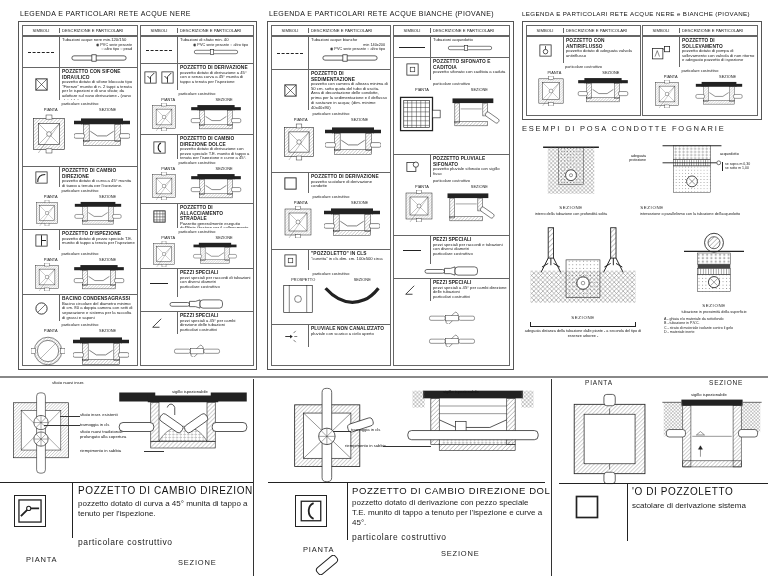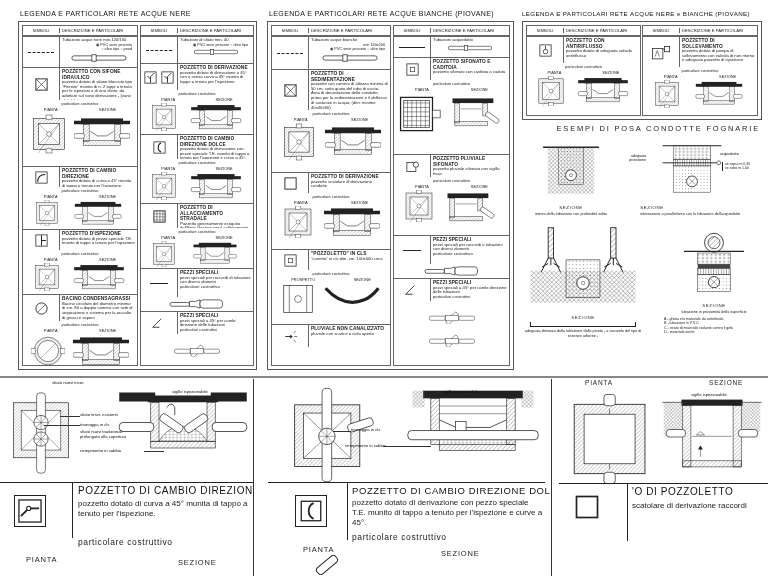--- a/index.html
+++ b/index.html
@@ -22,21 +22,21 @@
   .db{position:relative;overflow:hidden;}
   .part{font-size:3.9px;text-align:center;padding-top:1px;}
   .lr{display:flex;justify-content:space-around;font-size:3.9px;padding:1px 0;}
   .dr{display:flex;justify-content:space-evenly;align-items:flex-start;}
   .pv{width:32px;height:32px;}
   .sv{width:56px;height:34px;}
   .pg{width:58px;height:10px;display:block;margin:1px auto 0;}
   .dash{width:26px;border-top:1.3px dashed #222;}
   .solid{width:26px;border-top:1.2px solid #222;}
   .si{width:15px;height:15px;}
-  .esempi{position:absolute;font-size:7.5px;letter-spacing:1.8px;text-align:right;white-space:nowrap;}
+  .esempi{position:absolute;font-size:7.5px;letter-spacing:1.8px;text-align:left;white-space:nowrap;}
   .exw{position:absolute;text-align:center;}
   .exl{font-size:4.4px;letter-spacing:.6px;margin-top:1px;}
   .exc{font-size:3.8px;line-height:1.2;margin-top:2px;}
   .exleg{font-size:3.6px;line-height:1.25;text-align:left;margin-top:2px;}
   .callout{position:absolute;font-size:4.2px;white-space:nowrap;color:#111;}
   .ld{position:absolute;height:1px;background:#333;}
   .vd{position:absolute;width:1px;background:#333;}
   .sep{position:absolute;left:0;top:376px;width:768px;height:2px;background:#888;}
   .det{position:absolute;top:379px;height:197px;overflow:hidden;}
   .stripline{position:absolute;height:1px;background:#222;}
@@ -981,16 +981,16 @@
       </svg>
     <span class="callout" style="left:140px;top:13px;">sigillo ispezionabile</span>
     <div class="stripline" style="left:8px;top:104px;width:209px;"></div>
     <div class="vd" style="left:76px;top:104px;height:58px;background:#222"></div>
     <div class="symbox" style="left:22px;top:114px;width:28px;height:28px;border:none;">
         <svg style="width:28px;height:28px">
           <use href="#s-sq"></use>
         </svg>
       </div>
     <div class="dtitle" style="left:81px;top:107px;">'O DI POZZOLETTO</div>
-    <div class="ddesc" style="left:81px;top:122px;width:134px;">scatolare di derivazione raccordi</div>
+    <div class="ddesc" style="left:81px;top:122px;width:134px;">scatolare di derivazione sistema</div>
   </div>
 
 </div>
 
 </body></html>

